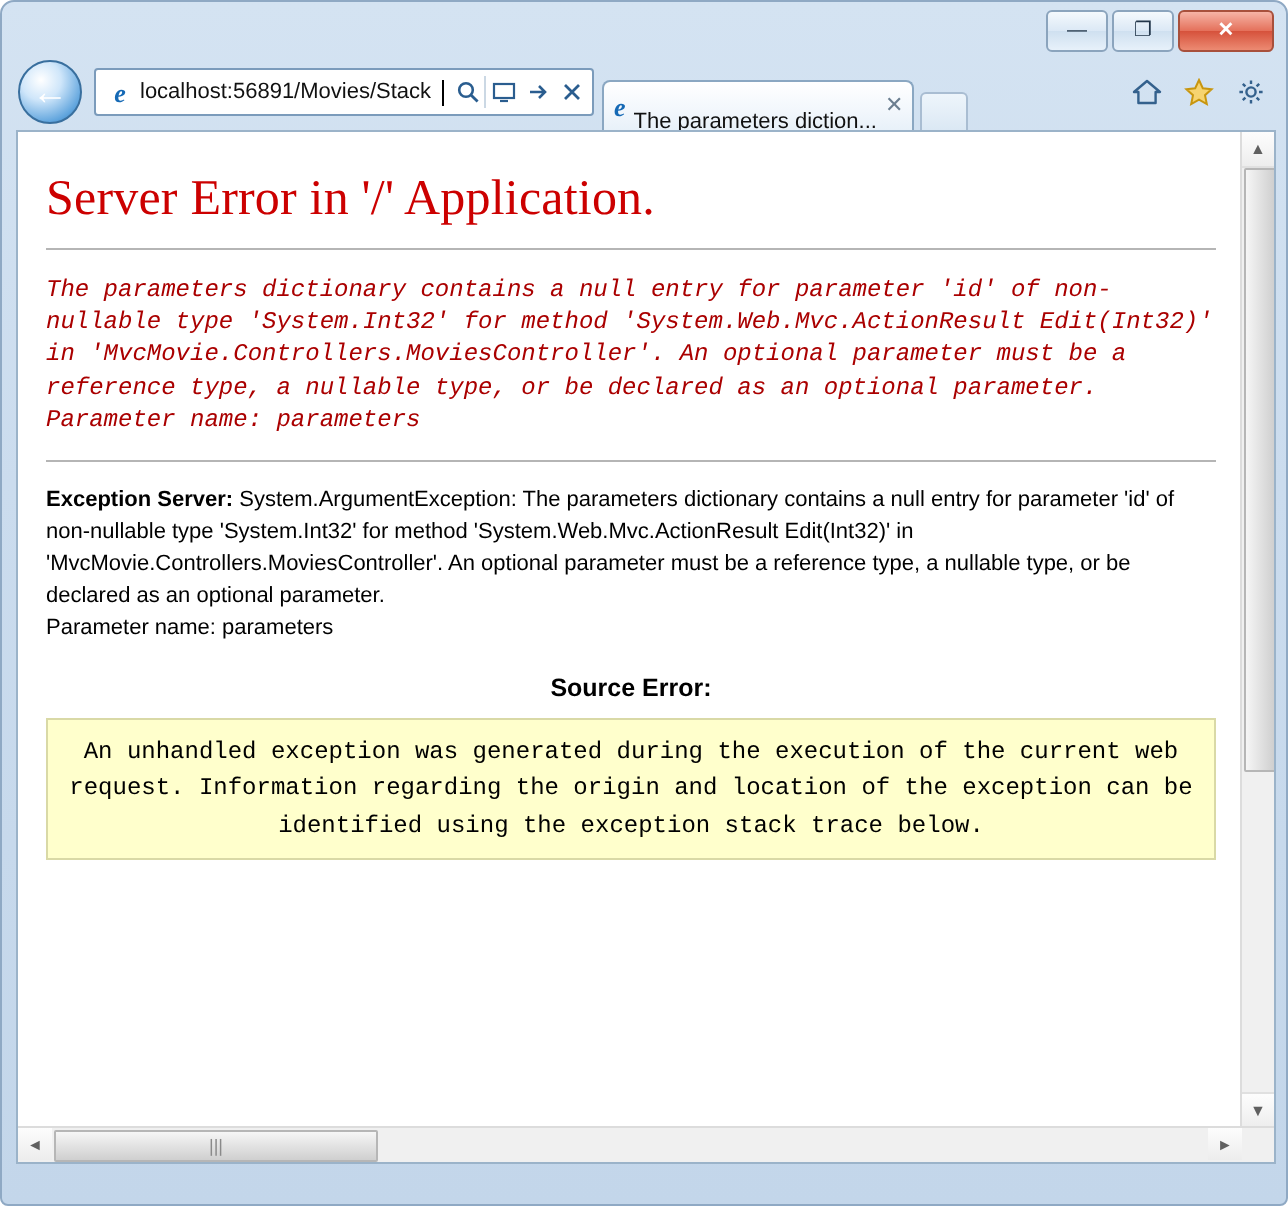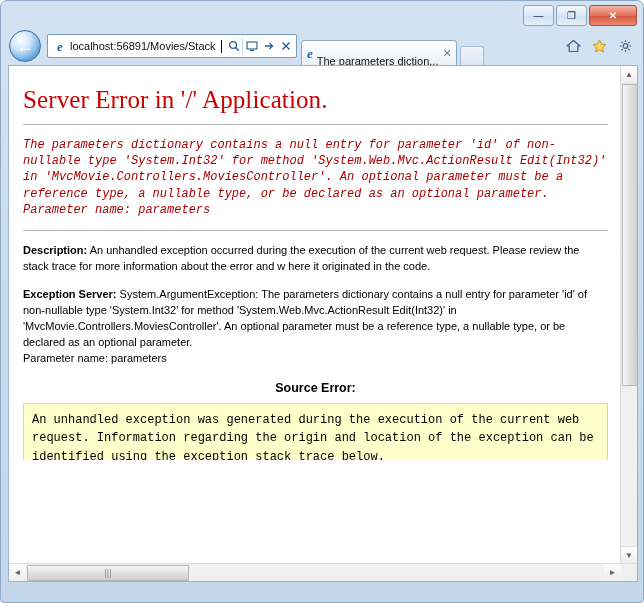--- a/index.html
+++ b/index.html
@@ -274,20 +274,21 @@
   }
   .code-box {
     background: #ffffcc;
     border: 1px solid #d9d9a6;
     padding: 7px 8px;
     font-family: "Liberation Mono", monospace;
     font-size: 12px;
     line-height: 1.55;
     color: #000;
     margin: 0 0 4px 0;
+    text-align: center;
   }
 
   
   .vscroll {
     position: absolute;
     right: 0; top: 0;
     width: 16px;
     height: 498px;
     background: #f0f0f0;
     border-left: 1px solid #dcdcdc;
@@ -442,23 +443,20 @@
       <h1 class="err-title">Server Error in '/' Application.</h1>
       <hr class="sep">
 
       <div class="err-summary">
         <span>The parameters dictionary contains a null entry for parameter 'id' of non-nullable type 'System.Int32' for method 'System.Web.Mvc.ActionResult Edit(Int32)' in 'MvcMovie.Controllers.MoviesController'. An optional parameter must be a reference type, a nullable type, or be declared as an optional parameter.</span>
         <span class="param-name">Parameter name: parameters</span>
       </div>
 
       <hr class="sep">
 
-      <p class="section-p">
-        <b>Description:</b><span> An unhandled exception occurred during the execution of the current web request. Please review the stack trace for more information about the error and w here it originated in the code.</span>
-      </p>
 
       <p class="section-p">
         <b>Exception Server:</b><span> System.ArgumentException: The parameters dictionary contains a null entry for parameter 'id' of non-nullable type 'System.Int32' for method 'System.Web.Mvc.ActionResult Edit(Int32)' in 'MvcMovie.Controllers.MoviesController'. An optional parameter must be a reference type, a nullable type, or be declared as an optional parameter.</span><br>
         <span>Parameter name: parameters</span>
       </p>
 
       <h2 class="sub">Source Error:</h2>
       <div class="code-box">An unhandled exception was generated during the execution of the current web request. Information regarding the origin and location of the exception can be identified using the exception stack trace below.</div>
 
     </div>

